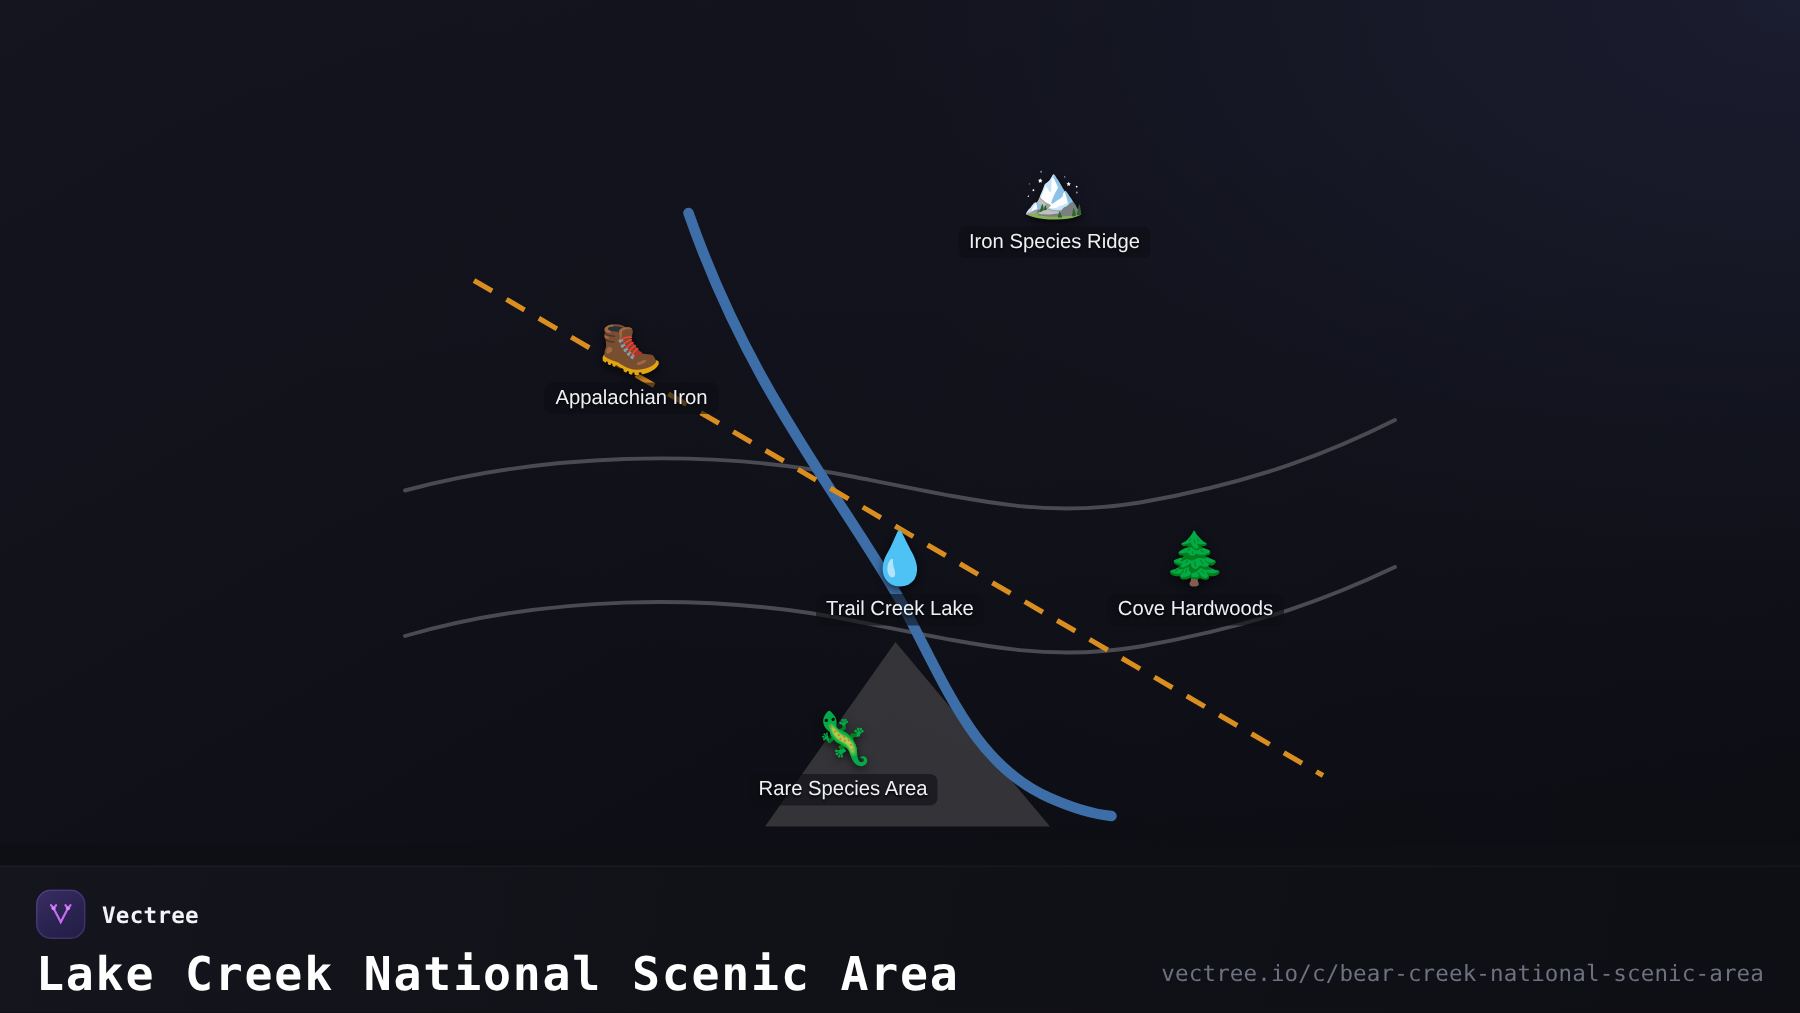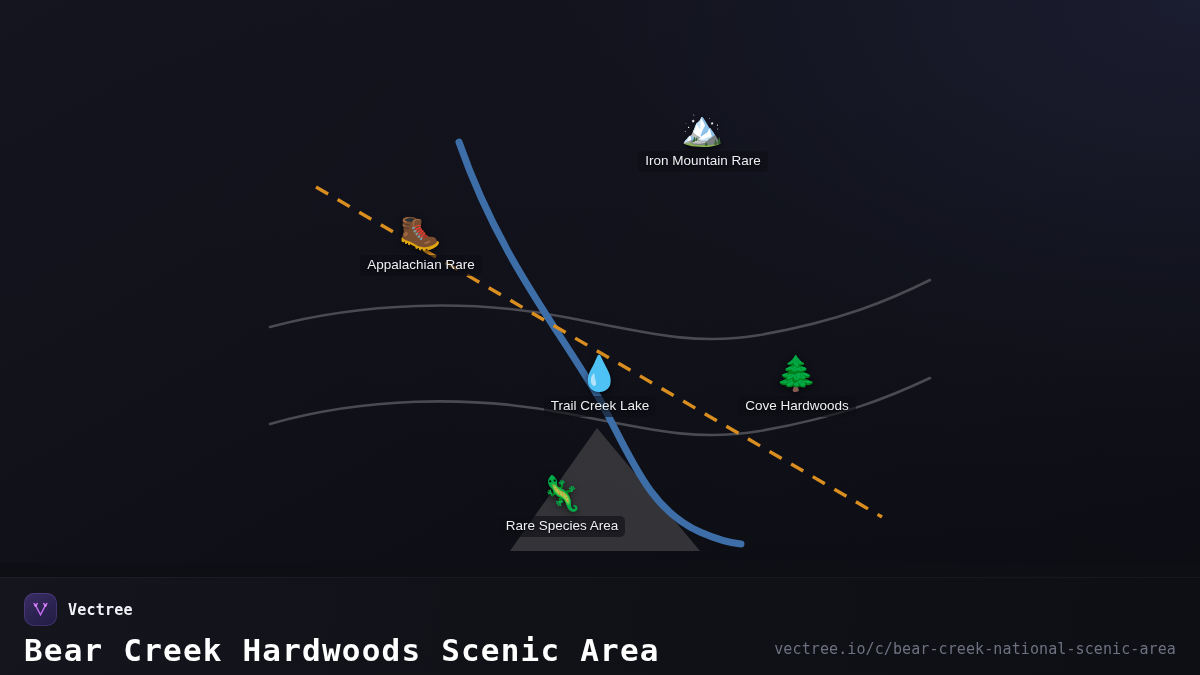--- a/index.html
+++ b/index.html
@@ -120,26 +120,26 @@
       <path fill="none" stroke="#4a4b52" stroke-width="2.6" stroke-linecap="round" d="M 270 327 C 360 303, 470 298, 570 318 C 660 336, 700 345, 760 335 C 840 321, 890 300, 930 280"></path>
       <path fill="none" stroke="#4a4b52" stroke-width="2.6" stroke-linecap="round" d="M 270 424 C 360 398, 470 394, 570 414 C 660 432, 700 441, 760 431 C 840 417, 890 397, 930 378"></path>
 
       <path fill="none" stroke="#3d6ea8" stroke-width="7" stroke-linecap="round" stroke-linejoin="round" d="M 459 142 C 500 260, 560 330, 600 400 C 632 460, 650 510, 700 532 C 716 539, 730 543, 741 544"></path>
 
       <path fill="none" stroke="#d98e1f" stroke-width="3.4" stroke-dasharray="14 11" stroke-linecap="butt" d="M 316 187 L 882 517"></path>
     </svg>
 
     <div class="marker" style="left:703px; top:140px;">
       <span class="marker-icon">🏔️</span>
-      <span class="marker-label">Iron Mountain Rare</span>
+      <span class="marker-label">Iron Species Ridge</span>
     </div>
 
     <div class="marker" style="left:421px; top:244px;">
       <span class="marker-icon">🥾</span>
-      <span class="marker-label">Appalachian Rare</span>
+      <span class="marker-label">Appalachian Iron</span>
     </div>
 
     <div class="marker" style="left:600px; top:385px;">
       <span class="marker-icon">💧</span>
       <span class="marker-label">Trail Creek Lake</span>
     </div>
 
     <div class="marker" style="left:797px; top:385px;">
       <span class="marker-icon">🌲</span>
       <span class="marker-label">Cove Hardwoods</span>
@@ -163,18 +163,18 @@
             <path d="M17.5 7.5 L15.6 5.1"></path>
             <path d="M17.5 7.5 L19.4 5.1"></path>
           </g>
           <circle cx="6.5" cy="7.5" r="1.5" fill="#d98af5"></circle>
           <circle cx="17.5" cy="7.5" r="1.5" fill="#d98af5"></circle>
         </svg>
       </div>
       <span id="brand-name">Vectree</span>
     </div>
 
-    <div id="page-title">Bear Creek Hardwoods Scenic Area</div>
+    <div id="page-title">Lake Creek National Scenic Area</div>
 
     <div id="page-url">vectree.io/c/bear-creek-national-scenic-area</div>
   </div>
 
 </div>
 
 </body></html>

